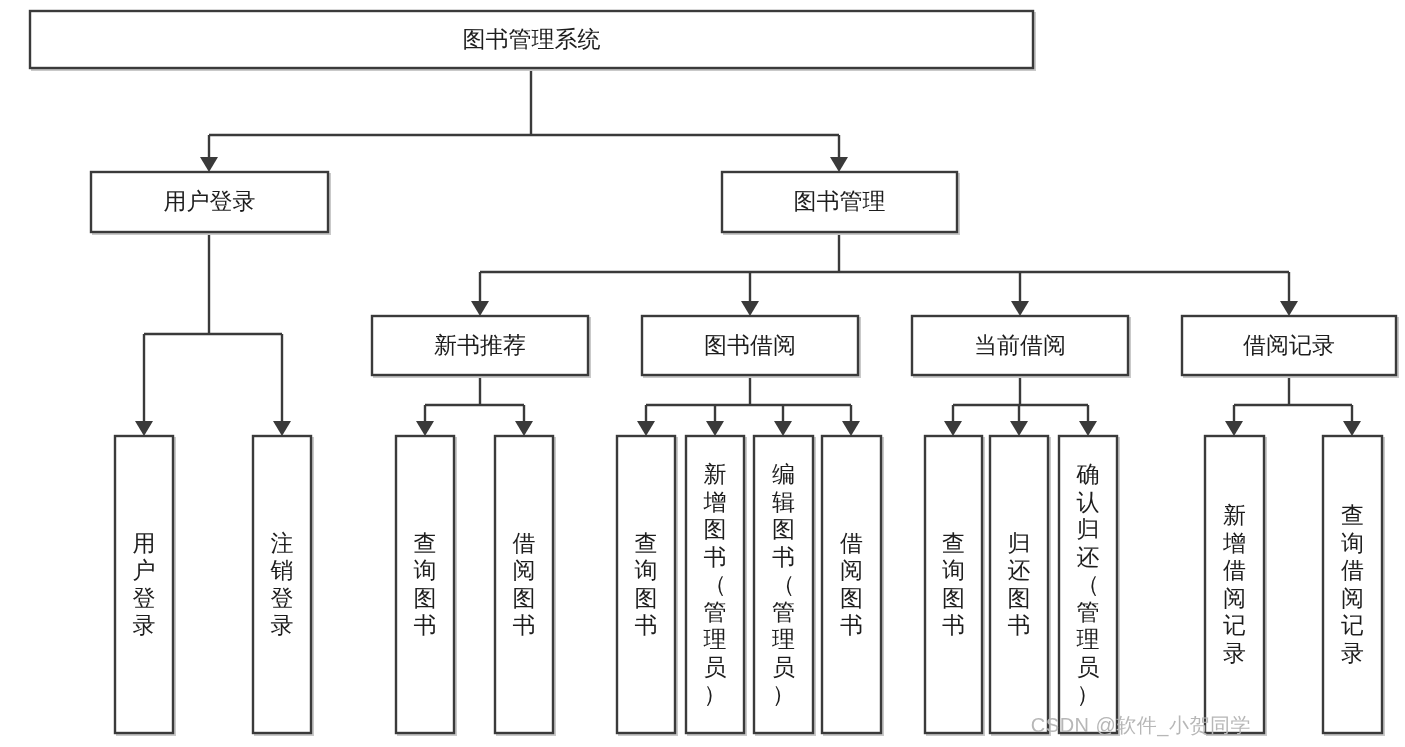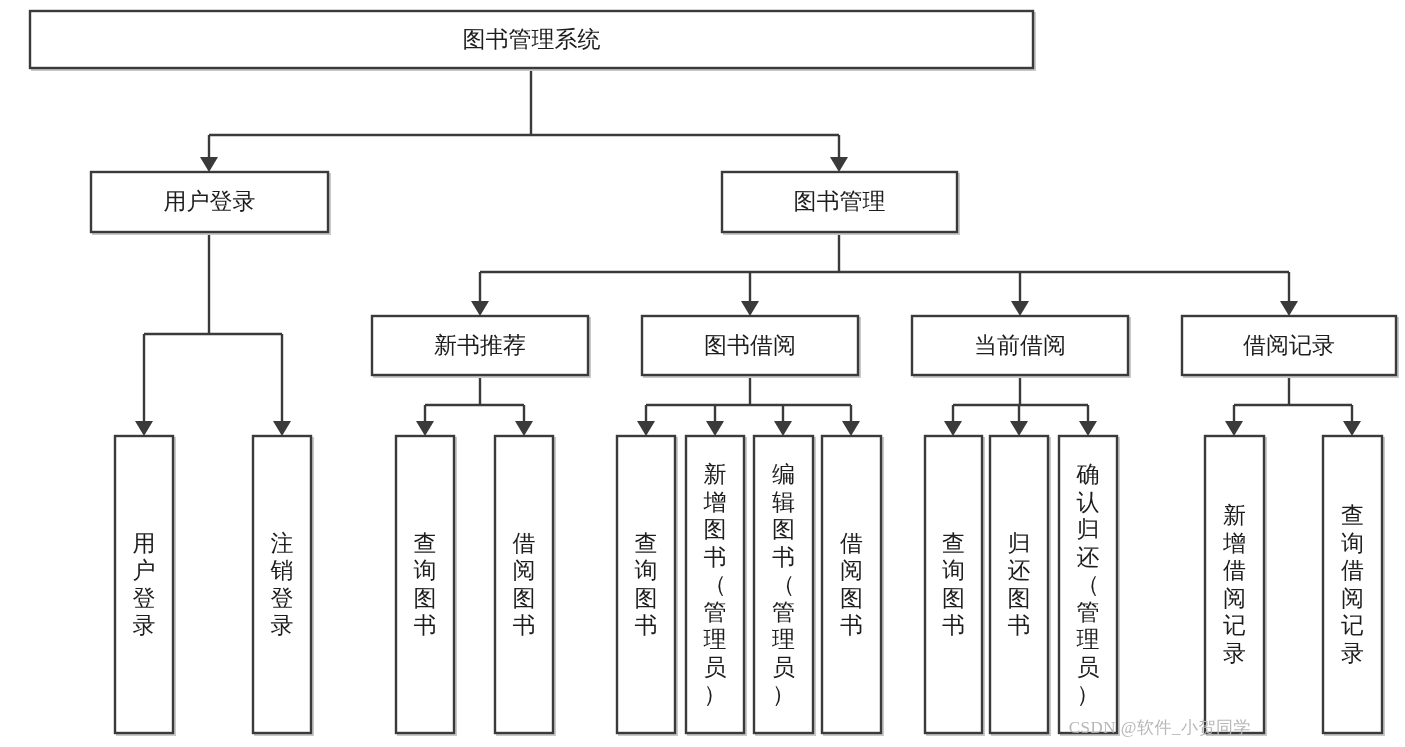--- a/index.html
+++ b/index.html
@@ -57,22 +57,22 @@
   .node-label-v {
     font-family: "Liberation Sans", "DejaVu Sans", sans-serif;
     fill: #1d1d1d;
     font-size: 23px;
     text-anchor: middle;
   }
   .watermark {
     position: absolute;
     right: 14px;
     bottom: 8px;
-    font-family: Liberation Serif, serif;
-    font-size: 17px;
+    font-family: Liberation Sans, sans-serif;
+    font-size: 20px;
     color: #b7b7b7;
     letter-spacing: 0.5px;
     white-space: nowrap;
     user-select: none;
   }
 </style>
 </head>
 <body>
 
 <div id="diagram-root">

